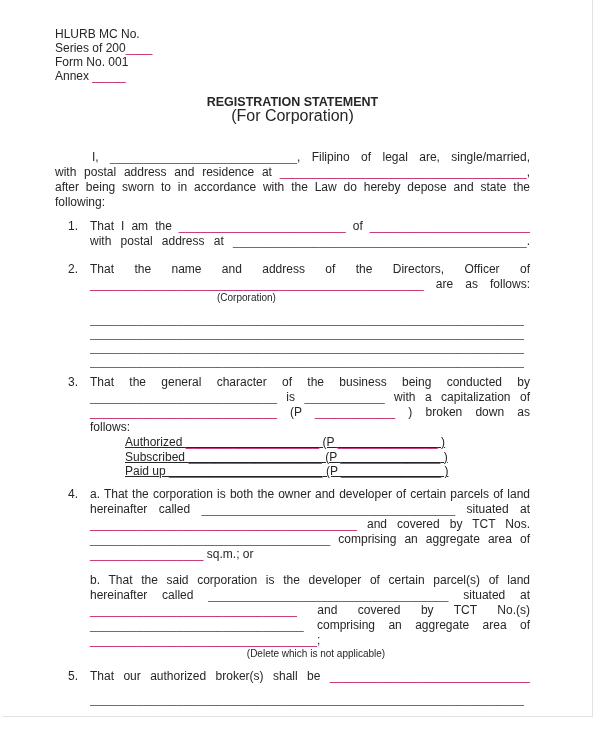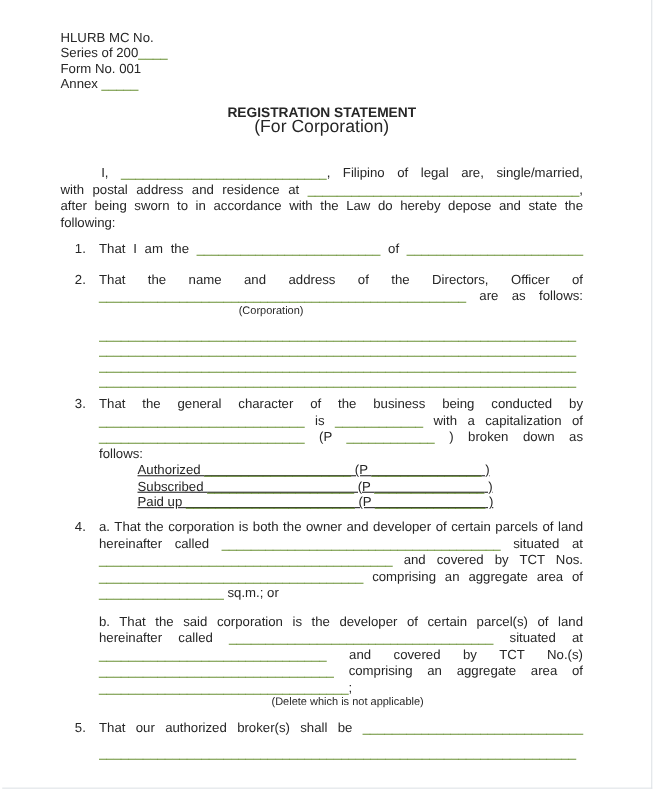--- a/index.html
+++ b/index.html
@@ -48,21 +48,21 @@
 
   .rules { margin-top: 8px; }
   .rule  { line-height: 14px; white-space: nowrap; overflow: hidden; }
 
   .sub { margin-left: 35px; line-height: 14.6px; white-space: nowrap; text-decoration: underline; }
 
   .para-b { margin-top: 11px; }
   .gap-top { margin-top: 8px; }
 
   
-  .bl { color: #4d7c0f; }
+  .bl { color: #be185d; }
 </style>
 </head>
 <body>
 
 <div class="page">
   <div class="content">
 
     <div class="hdr">
       <div class="hln">HLURB MC No.</div>
       <div class="hln">Series of 200<span class="bl">____</span></div>
@@ -79,20 +79,21 @@
       <div class="ln j ind">I, <span class="bl">____________________________</span>, Filipino of legal are, single/married,</div>
       <div class="ln j">with postal address and residence at <span class="bl">_____________________________________</span>,</div>
       <div class="ln j">after being sworn to in accordance with the Law do hereby depose and state the</div>
       <div class="ln">following:</div>
     </div>
 
     <div class="item mt1">
       <div class="num">1.</div>
       <div class="itext">
         <div class="ln j">That I am the <span class="bl">_________________________</span> of <span class="bl">________________________</span></div>
+        <div class="ln j">with postal address at <span class="bl">____________________________________________</span>.</div>
       </div>
     </div>
 
     <div class="item mt2">
       <div class="num">2.</div>
       <div class="itext">
         <div class="ln j">That the name and address of the Directors, Officer of</div>
         <div class="ln j"><span class="bl">__________________________________________________</span> are as follows:</div>
         <div class="cap cap-corp">(Corporation)</div>
         <div class="rules">

